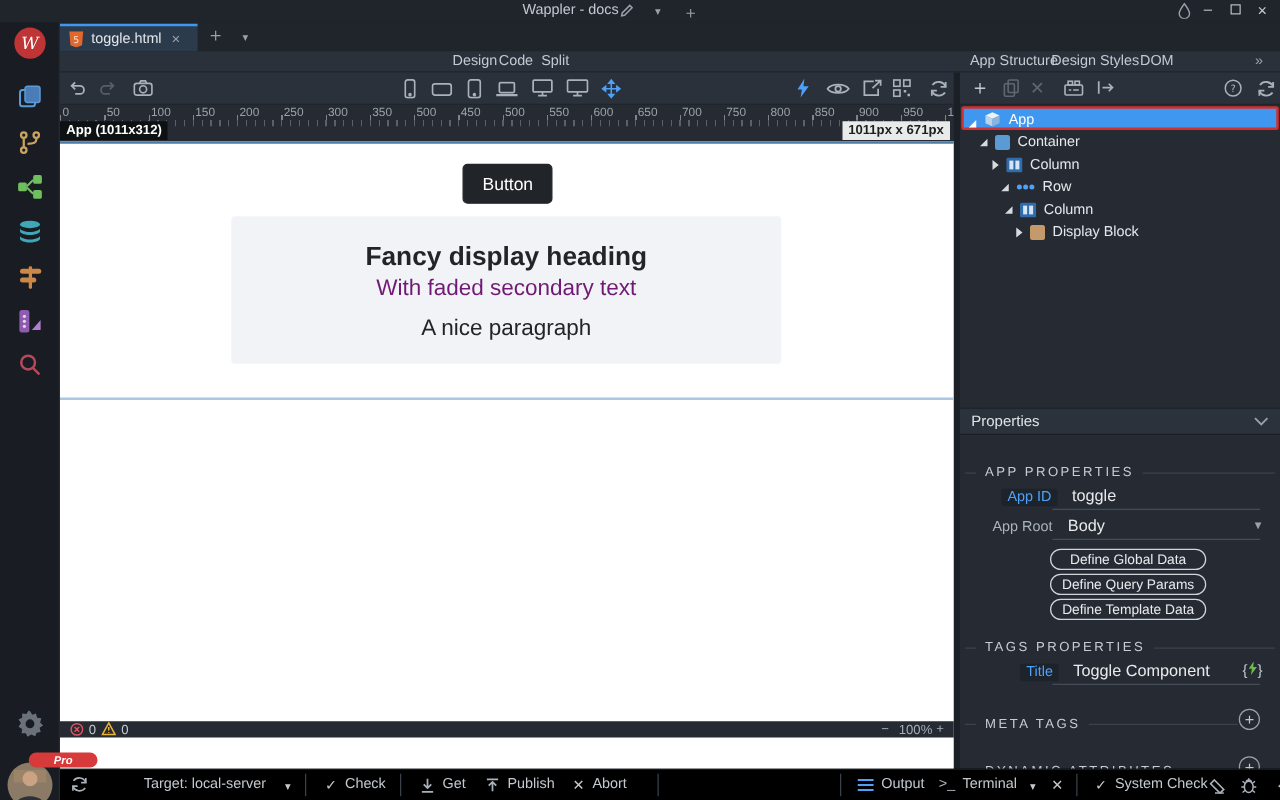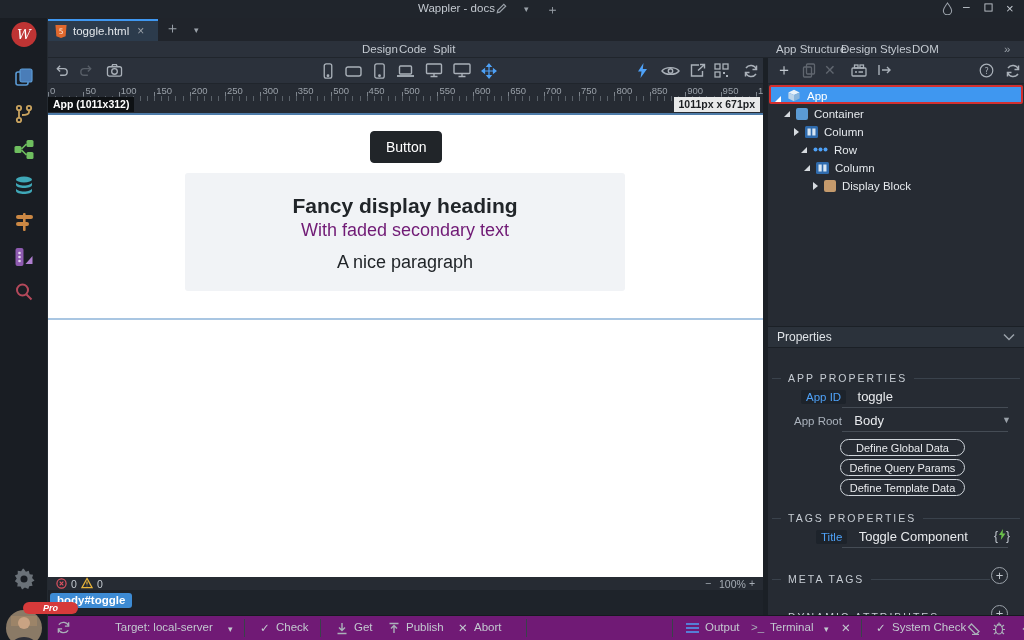--- a/index.html
+++ b/index.html
@@ -70,21 +70,21 @@
   .pchip { background:#1d232b; color:#4ea1f7; padding:1px 5px; border-radius:2px; font-size:11.5px; }
   .pvalue { font-size:13px; color:#e8eaed; }
   .uline { position:absolute; height:1px; background:#454c55; }
   .pillbtn { position:absolute; left:72px; width:125px; height:17px; border:1px solid #cfd5db; border-radius:9px; color:#e8eaed; font-size:11px; display:flex; align-items:center; justify-content:center; background:transparent; }
   .addcircle { position:absolute; width:17px; height:17px; border:1px solid #9aa1a9; border-radius:50%; color:#c3c9d0; font-size:13px; line-height:15px; text-align:center; }
 
   
   #zoomrow { left:48px; top:577px; width:715px; height:13px; background:#262b33; font-size:10.5px; }
   #crumbrow { left:48px; top:590px; width:715px; height:25px; background:#1e232a; }
   #crumb { position:absolute; left:2px; top:3px; background:#3d8bd4; color:#fff; font-size:11.5px; font-weight:bold; padding:1px 7px 2px; border-radius:3px; }
-  #statusbar { left:48px; top:615px; width:976px; height:25px; background:#701a75; border-top:1px solid #161a20; font-size:11.5px; }
+  #statusbar { left:48px; top:615px; width:976px; height:25px; background:#000000; border-top:1px solid #161a20; font-size:11.5px; }
   #statusbar span, #statusbar .sico { position:absolute; top:5px; color:#c3c9d0; }
   .vsep { position:absolute; top:3px; width:1px; height:18px; background:#3a414b; }
 
   .chev { font-size:9px; color:#9aa1a9; }
 </style>
 </head>
 <body>
 
 <div id="app">
 
@@ -508,23 +508,20 @@
           <path d="M6.5 1 L12 11 H1 Z"></path>
           <path d="M6.5 4.5 V7.5 M6.5 9 V9.6"></path>
         </svg>
       </div>
     <span class="abs" style="left:49px;top:1px;color:#c3c9d0">0</span>
     <span class="abs" style="left:657px;top:0px;color:#a6adb5">−</span>
     <span class="abs" style="left:671px;top:1px;color:#a6adb5">100%</span>
     <span class="abs" style="left:701px;top:0px;color:#a6adb5">+</span>
   </div>
 
-  <div id="crumbrow" class="abs">
-    <div id="crumb">body#toggle</div>
-  </div>
 
   <div id="statusbar" class="abs">
     <span class="sico" style="left:8px;top:4px">
       <svg width="15" height="15" viewBox="0 0 16 16" fill="none" stroke="#aab1b9" stroke-width="1.4">
           <path d="M13.5 6.5 A6 6 0 0 0 3 5 M2.5 9.5 A6 6 0 0 0 13 11"></path>
           <path d="M13.5 2.5 V6.5 H9.5 M2.5 13.5 V9.5 H6.5"></path>
         </svg>
       </span>
     <span style="left:67px">Target: local-server</span>
     <span style="left:180px;top:8px" class="chev">▾</span>

